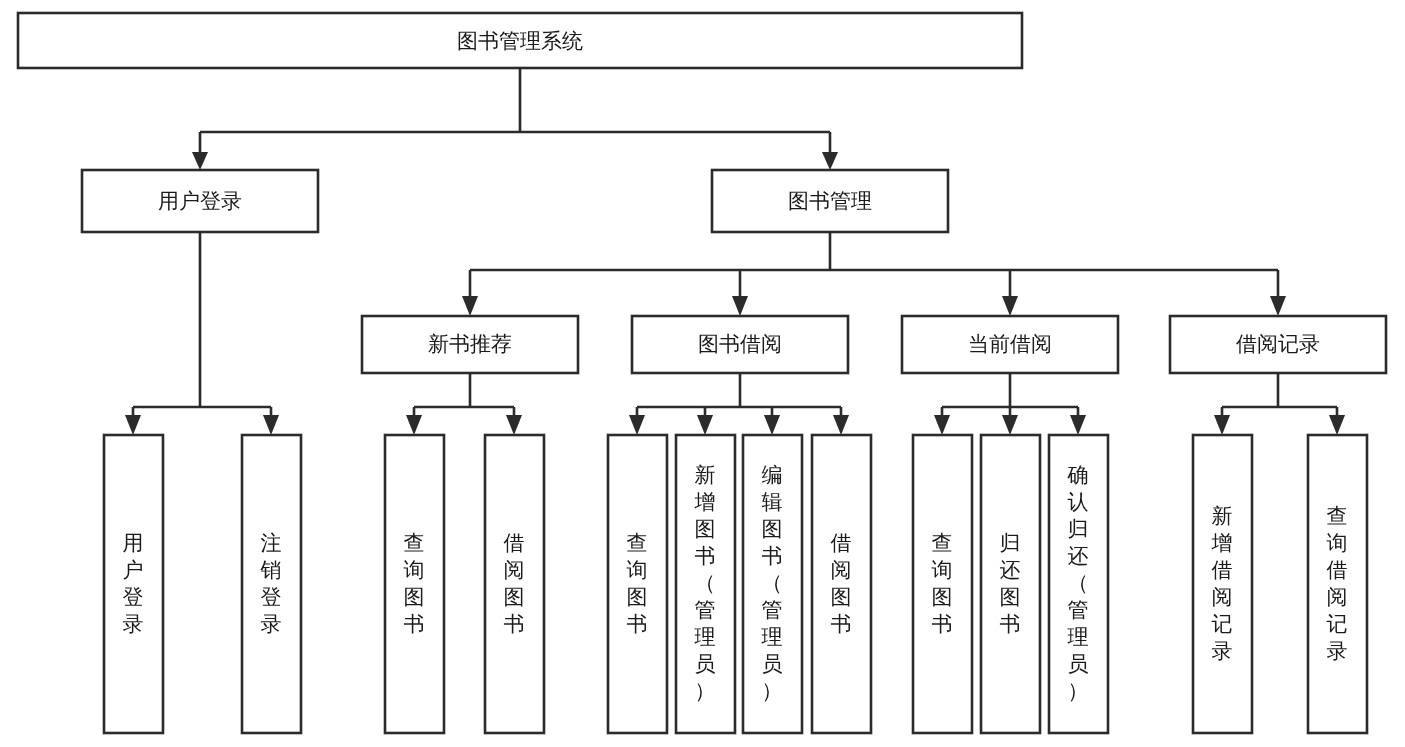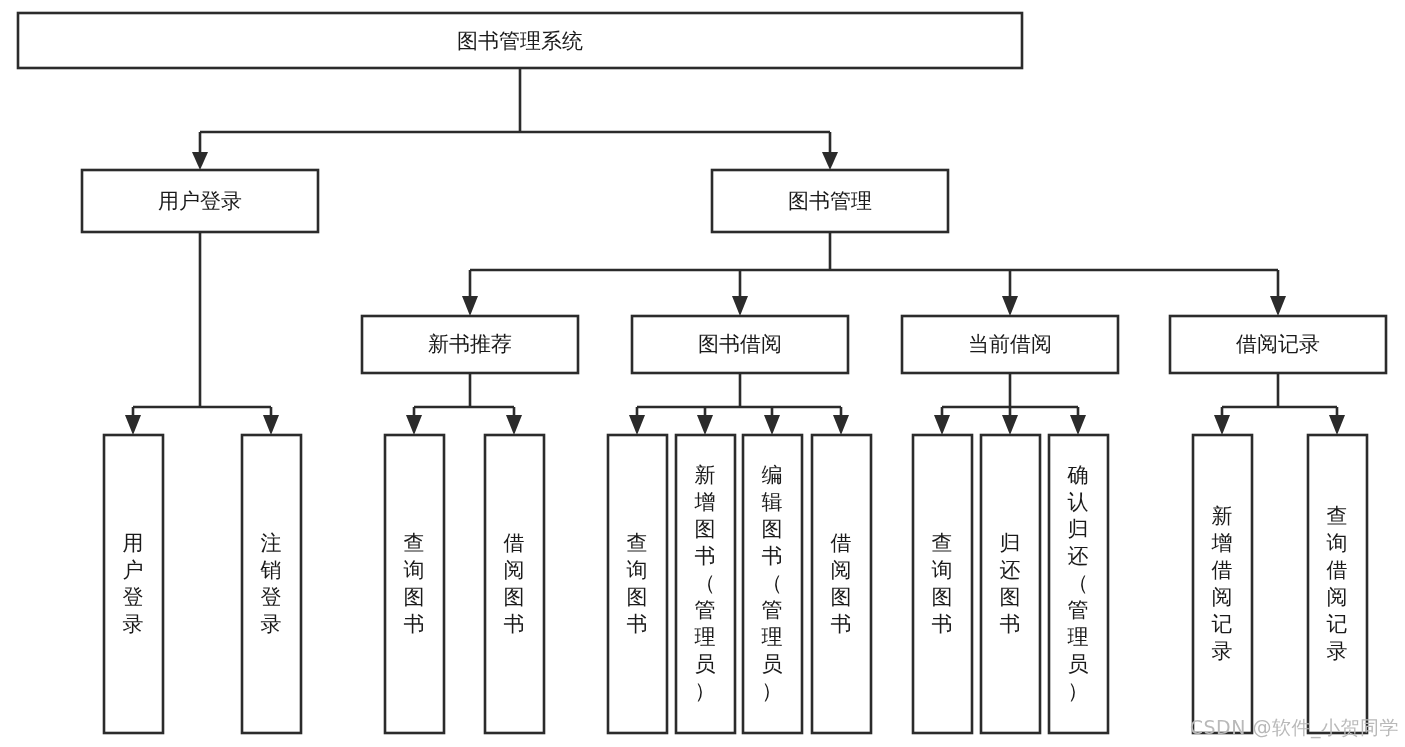--- a/index.html
+++ b/index.html
@@ -195,14 +195,13 @@
         <text class="vlabel" x="1222" y="584"><tspan x="1222" y="516.5" dominant-baseline="middle">新</tspan><tspan x="1222" y="543.5" dominant-baseline="middle">增</tspan><tspan x="1222" y="570.5" dominant-baseline="middle">借</tspan><tspan x="1222" y="597.5" dominant-baseline="middle">阅</tspan><tspan x="1222" y="624.5" dominant-baseline="middle">记</tspan><tspan x="1222" y="651.5" dominant-baseline="middle">录</tspan></text>
       </g>
 
       <g>
         <rect class="boxrect" x="1308" y="435" width="59" height="298"></rect>
         <text class="vlabel" x="1337" y="584"><tspan x="1337" y="516.5" dominant-baseline="middle">查</tspan><tspan x="1337" y="543.5" dominant-baseline="middle">询</tspan><tspan x="1337" y="570.5" dominant-baseline="middle">借</tspan><tspan x="1337" y="597.5" dominant-baseline="middle">阅</tspan><tspan x="1337" y="624.5" dominant-baseline="middle">记</tspan><tspan x="1337" y="651.5" dominant-baseline="middle">录</tspan></text>
       </g>
     </g>
   </svg>
 
-  <div class="watermark">CSDN @软件_小贺同学</div>
 </div>
 
 </body></html>

